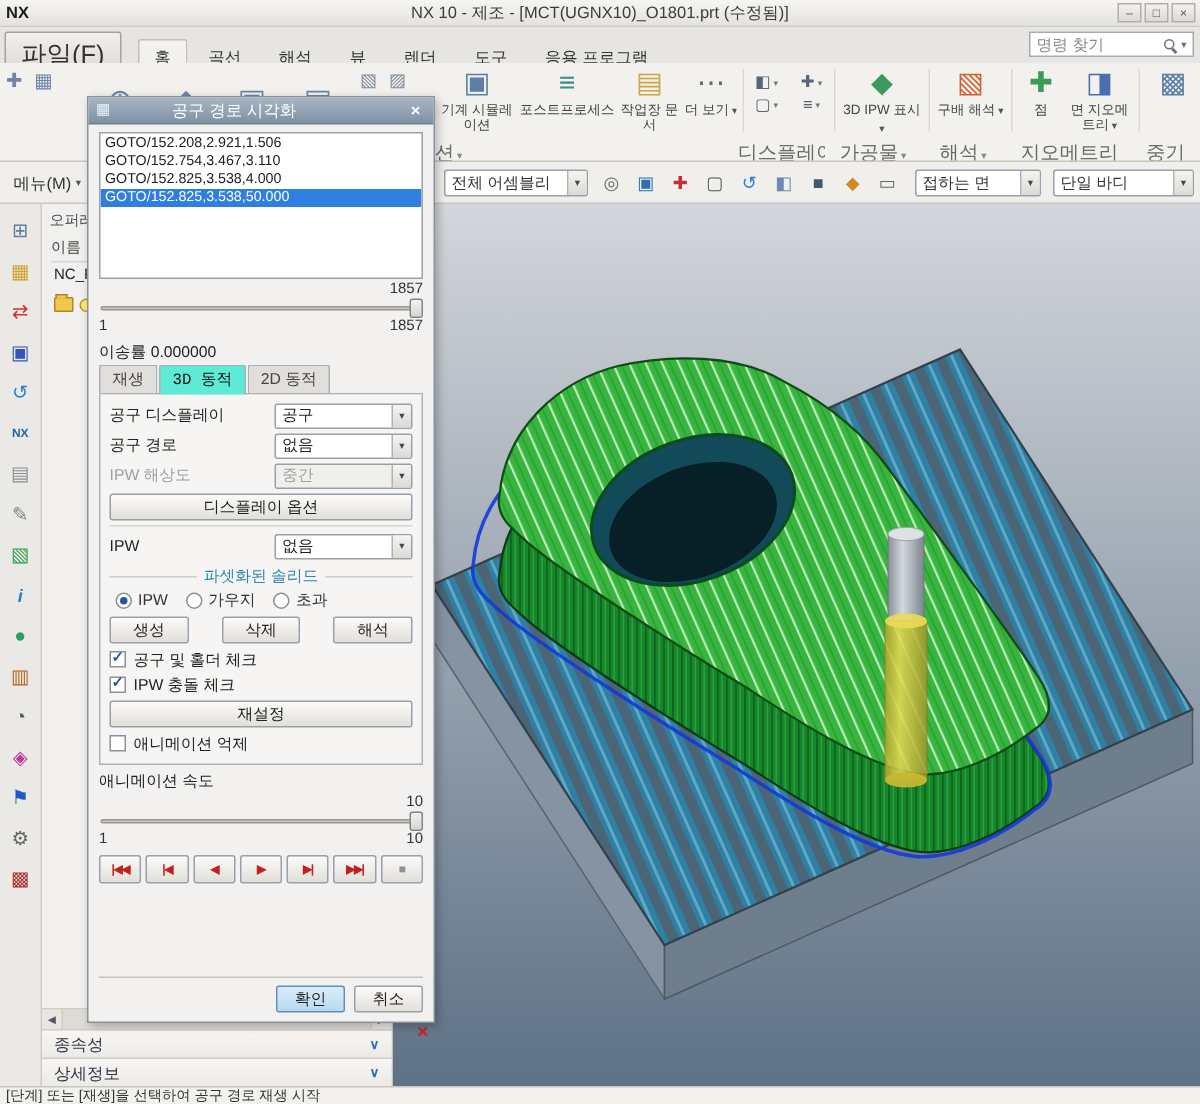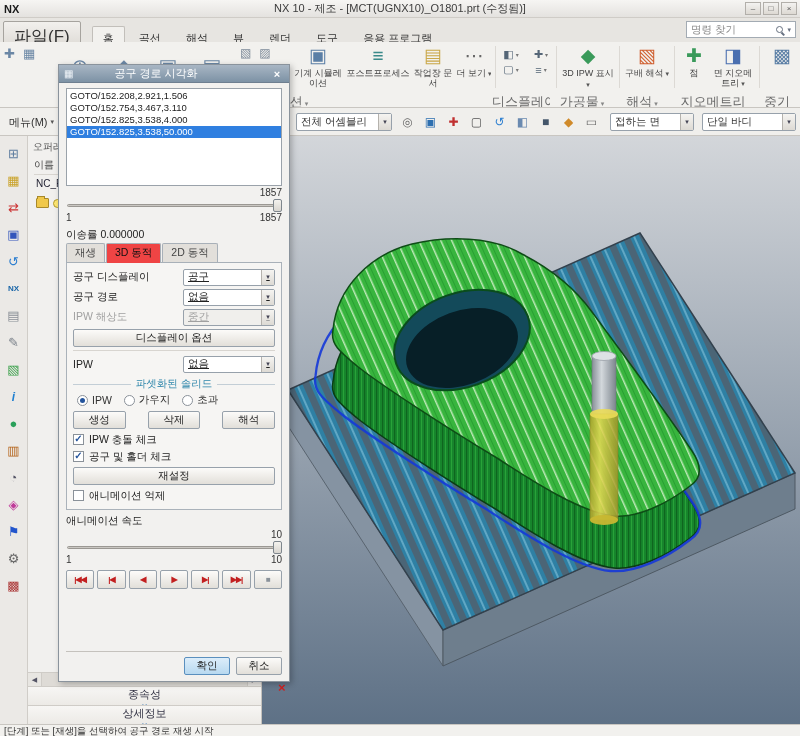--- a/index.html
+++ b/index.html
@@ -97,21 +97,21 @@
     background:#f0c84a; border:1px solid #a8892a; border-bottom:none; }
   .bulb { width:9px; height:9px; border-radius:50%; background:#ffe873; border:1px solid #b09a30; }
   .nav-scroll { position:absolute; left:0; bottom:38px; width:100%; height:14px; background:#e8e6e2;
     border-top:1px solid #cfccc7; display:flex; align-items:center; }
   .scr-btn { width:14px; height:13px; font-size:7px; color:#556; display:flex; align-items:center;
     justify-content:center; border-right:1px solid #cfccc7; }
   .scr-btn.right { border-right:none; border-left:1px solid #cfccc7; }
   .scr-track { flex:1; height:13px; background:#dedbd6; }
   .nav-sec { position:absolute; left:0; width:100%; height:19px; border-top:1px solid #cfccc7;
     background:linear-gradient(#f7f6f4,#eceae6); display:flex; align-items:center;
-    justify-content:space-between; padding:0 8px; font-size:11px; color:#334;flex-direction:column; }
+    justify-content:space-between; padding:0 8px; font-size:11px; color:#334; }
   .nav-sec .chev { color:#2d6fb0; font-weight:bold; font-size:9px; }
   .sec-dep { bottom:19px; } .sec-det { bottom:0; }
 
   
   .viewport { position:absolute; left:262px; top:136px; width:538px; height:588px; }
   .viewport svg { display:block; }
 
   
   .statusbar { position:absolute; left:0; top:724px; width:800px; height:12px; background:#f2f1ee;
     border-top:1px solid #c9c6c1; font-size:9.5px; color:#333; padding:0 4px; line-height:12px;
@@ -137,28 +137,28 @@
   .slider .track { position:absolute; left:1px; right:1px; top:5px; height:3px; background:#cac7c2;
     border:1px solid #9b9893; border-radius:2px; }
   .slider .handle { position:absolute; right:0; top:0; width:9px; height:13px;
     background:linear-gradient(#f4f2ee,#d8d5cf); border:1px solid #7e868d; border-radius:2px; }
   .srange { display:flex; justify-content:space-between; font-size:10px; color:#333; height:12px; line-height:12px; }
   .feed { font-size:10.5px; color:#222; margin:4px 0 3px; }
 
   .dtabs { display:flex; align-items:flex-end; height:18px; flex:none; border-bottom:1px solid #a8b0b8; }
   .dtab { padding:2px 8px 2px; font-size:10.5px; background:#e2dfda; border:1px solid #a8b0b8;
     border-bottom:none; border-radius:2px 2px 0 0; margin-right:1px; color:#444; }
-  .dtab[data-active="true"] { background:#ef4444; color:#111; position:relative; top:1px; padding-bottom:3px; }
+  .dtab[data-active="true"] { background:#5eead4; color:#111; position:relative; top:1px; padding-bottom:3px;font-family:Liberation Mono, monospace; }
 
   .dcontent { border:1px solid #aab2ba; border-top:none; background:#f6f5f3; padding:4px 6px 5px; flex:none; }
   .drow { display:flex; justify-content:space-between; align-items:center; height:20px; }
   .dlabel { font-size:10.5px; color:#222; }
   .drow.off .dlabel { color:#a0a0a0; }
   .dselect { width:92px; height:17px; background:#fff; border:1px solid #97a1ab; border-radius:2px;
-    display:flex; align-items:center; justify-content:space-between; padding-left:4px; font-size:10.5px; color:#222;text-decoration:underline; }
+    display:flex; align-items:center; justify-content:space-between; padding-left:4px; font-size:10.5px; color:#222; }
   .dselect.dis { background:#f0efec; color:#a0a0a0; }
   .darr { display:flex; align-items:center; justify-content:center; width:13px; align-self:stretch;
     background:linear-gradient(#f5f4f1,#dddad4); border-left:1px solid #b5b2ad; }
   .darr::after { content:"▾"; font-size:7px; color:#445; }
   .dsep { height:1px; background:#d8d5d0; margin:3px 0; }
 
   .btn { height:18px; font-size:10.5px; background:linear-gradient(#fcfbf9,#e2dfd9); border:1px solid #97a1ab;
     border-radius:2px; display:flex; align-items:center; justify-content:center; color:#222; padding:0 4px;
     font-family:"Liberation Sans", sans-serif; }
   .btn.dis { color:#a8a8a8; background:#eceae6; border-color:#bcb9b4; }
@@ -543,25 +543,25 @@
             <span>초과</span>
           </span>
         </div>
         <div class="btnrow">
           <button class="btn">생성</button>
           <button class="btn">삭제</button>
           <button class="btn">해석</button>
         </div>
         <div class="chkrow">
           <span class="cb" data-checked="true"></span>
-          <span>IPW 충돌 체크</span>
+          <span>공구 및 홀더 체크</span>
         </div>
         <div class="chkrow">
           <span class="cb" data-checked="true"></span>
-          <span>공구 및 홀더 체크</span>
+          <span>IPW 충돌 체크</span>
         </div>
         <button class="btn fullbtn" style="width:100%">재설정</button>
         <div class="chkrow">
           <span class="cb" data-checked="false"></span>
           <span>애니메이션 억제</span>
         </div>
       </div>
       <div class="speedlbl">애니메이션 속도</div>
       <div class="sval">10</div>
       <div class="slider">

